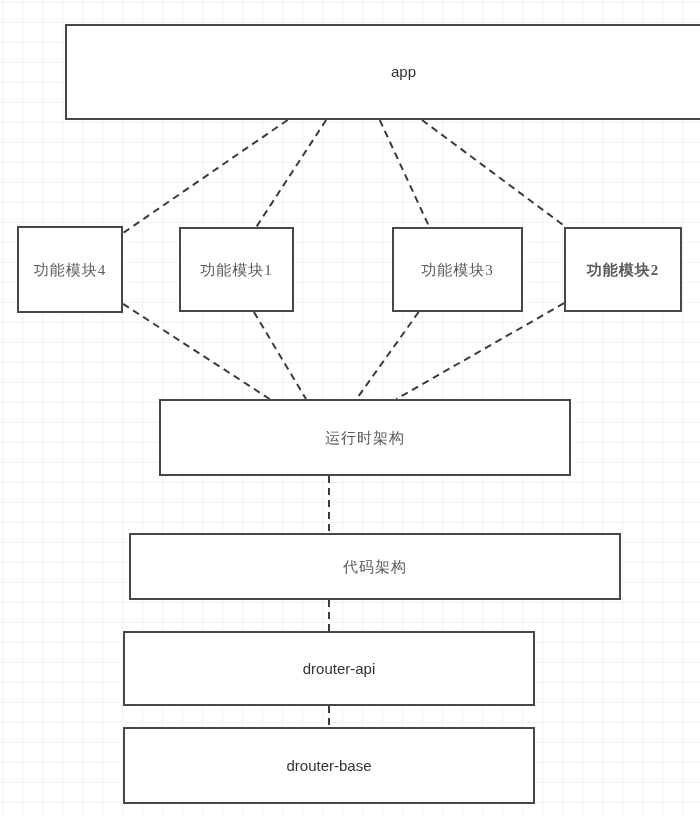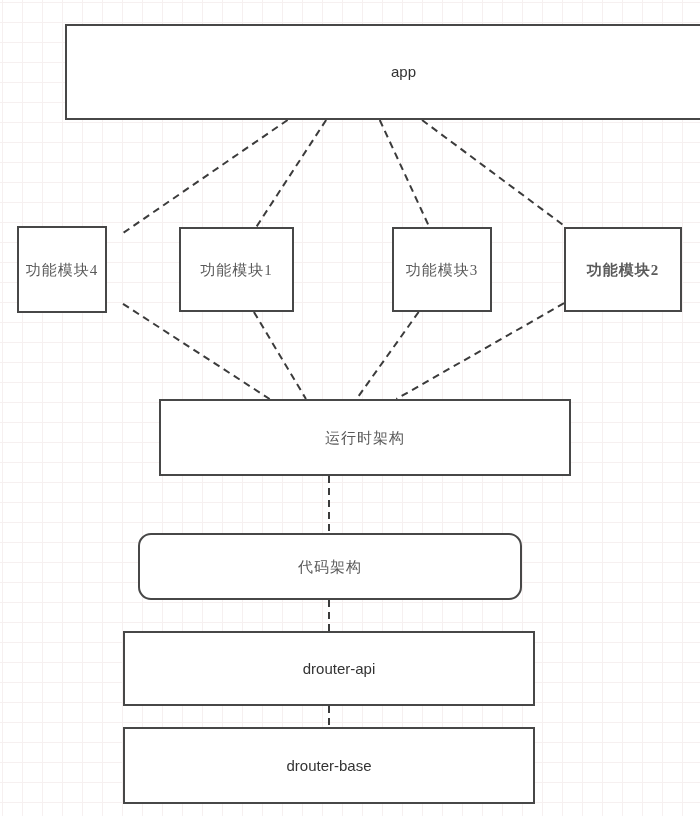--- a/index.html
+++ b/index.html
@@ -47,21 +47,21 @@
       <line x1="123" y1="303.8783783783784" x2="269.6458333333333" y2="399" stroke="#3b3b3b" stroke-width="2" stroke-dasharray="7 5"></line>
       <line x1="253.92410714285714" y1="312" x2="305.96875" y2="399" stroke="#3b3b3b" stroke-width="2" stroke-dasharray="7 5"></line>
       <line x1="418.64285714285717" y1="312" x2="356.5" y2="399" stroke="#3b3b3b" stroke-width="2" stroke-dasharray="7 5"></line>
       <line x1="564" y1="303.2142857142857" x2="396.375" y2="399" stroke="#3b3b3b" stroke-width="2" stroke-dasharray="7 5"></line>
       <line x1="329" y1="476" x2="329" y2="533" stroke="#3b3b3b" stroke-width="2" stroke-dasharray="7 5"></line>
       <line x1="329" y1="600" x2="329" y2="631" stroke="#3b3b3b" stroke-width="2" stroke-dasharray="7 5"></line>
       <line x1="329" y1="706" x2="329" y2="727" stroke="#3b3b3b" stroke-width="2" stroke-dasharray="7 5"></line>
     </svg>
 
   <div class="node latin" style="left: 65px; top: 24px; width: 677px; height: 96px;">app</div>
-  <div class="node cjk" style="left: 17px; top: 226px; width: 90px; height: 87px;">功能模块4</div>
+  <div class="node cjk" style="left: 17px; top: 226px; width: 106px; height: 87px;">功能模块4</div>
   <div class="node cjk" style="left: 179px; top: 227px; width: 115px; height: 85px;">功能模块1</div>
-  <div class="node cjk" style="left: 392px; top: 227px; width: 100px; height: 85px;">功能模块3</div>
+  <div class="node cjk" style="left: 392px; top: 227px; width: 131px; height: 85px;">功能模块3</div>
   <div class="node cjk" style="left: 564px; top: 227px; width: 118px; height: 85px; font-weight: bold;">功能模块2</div>
   <div class="node cjk" style="left: 123px; top: 399px; width: 412px; height: 77px; margin-left: 36px;">运行时架构</div>
-  <div class="node cjk" style="left: 138px; top: 533px; width: 384px; height: 67px; border-radius: 13px;">代码架构</div>
+  <div class="node cjk" style="left: 129px; top: 533px; width: 492px; height: 67px;">代码架构</div>
   <div class="node latin" style="left: 123px; top: 631px; width: 412px; height: 75px; padding-left: 20px;">drouter-api</div>
   <div class="node latin" style="left: 123px; top: 727px; width: 412px; height: 77px;">drouter-base</div>
 </div>
 
 </body></html>

